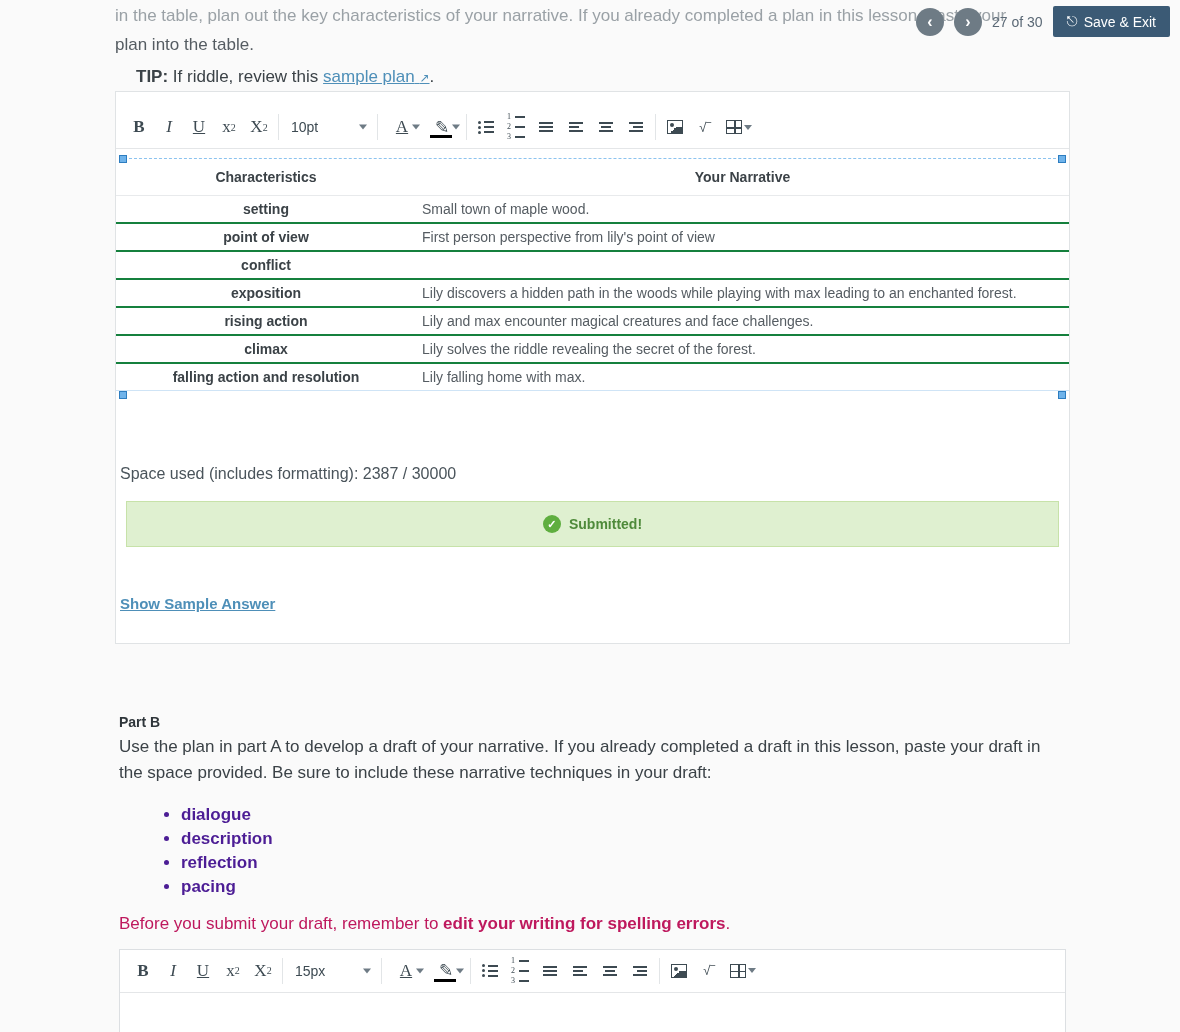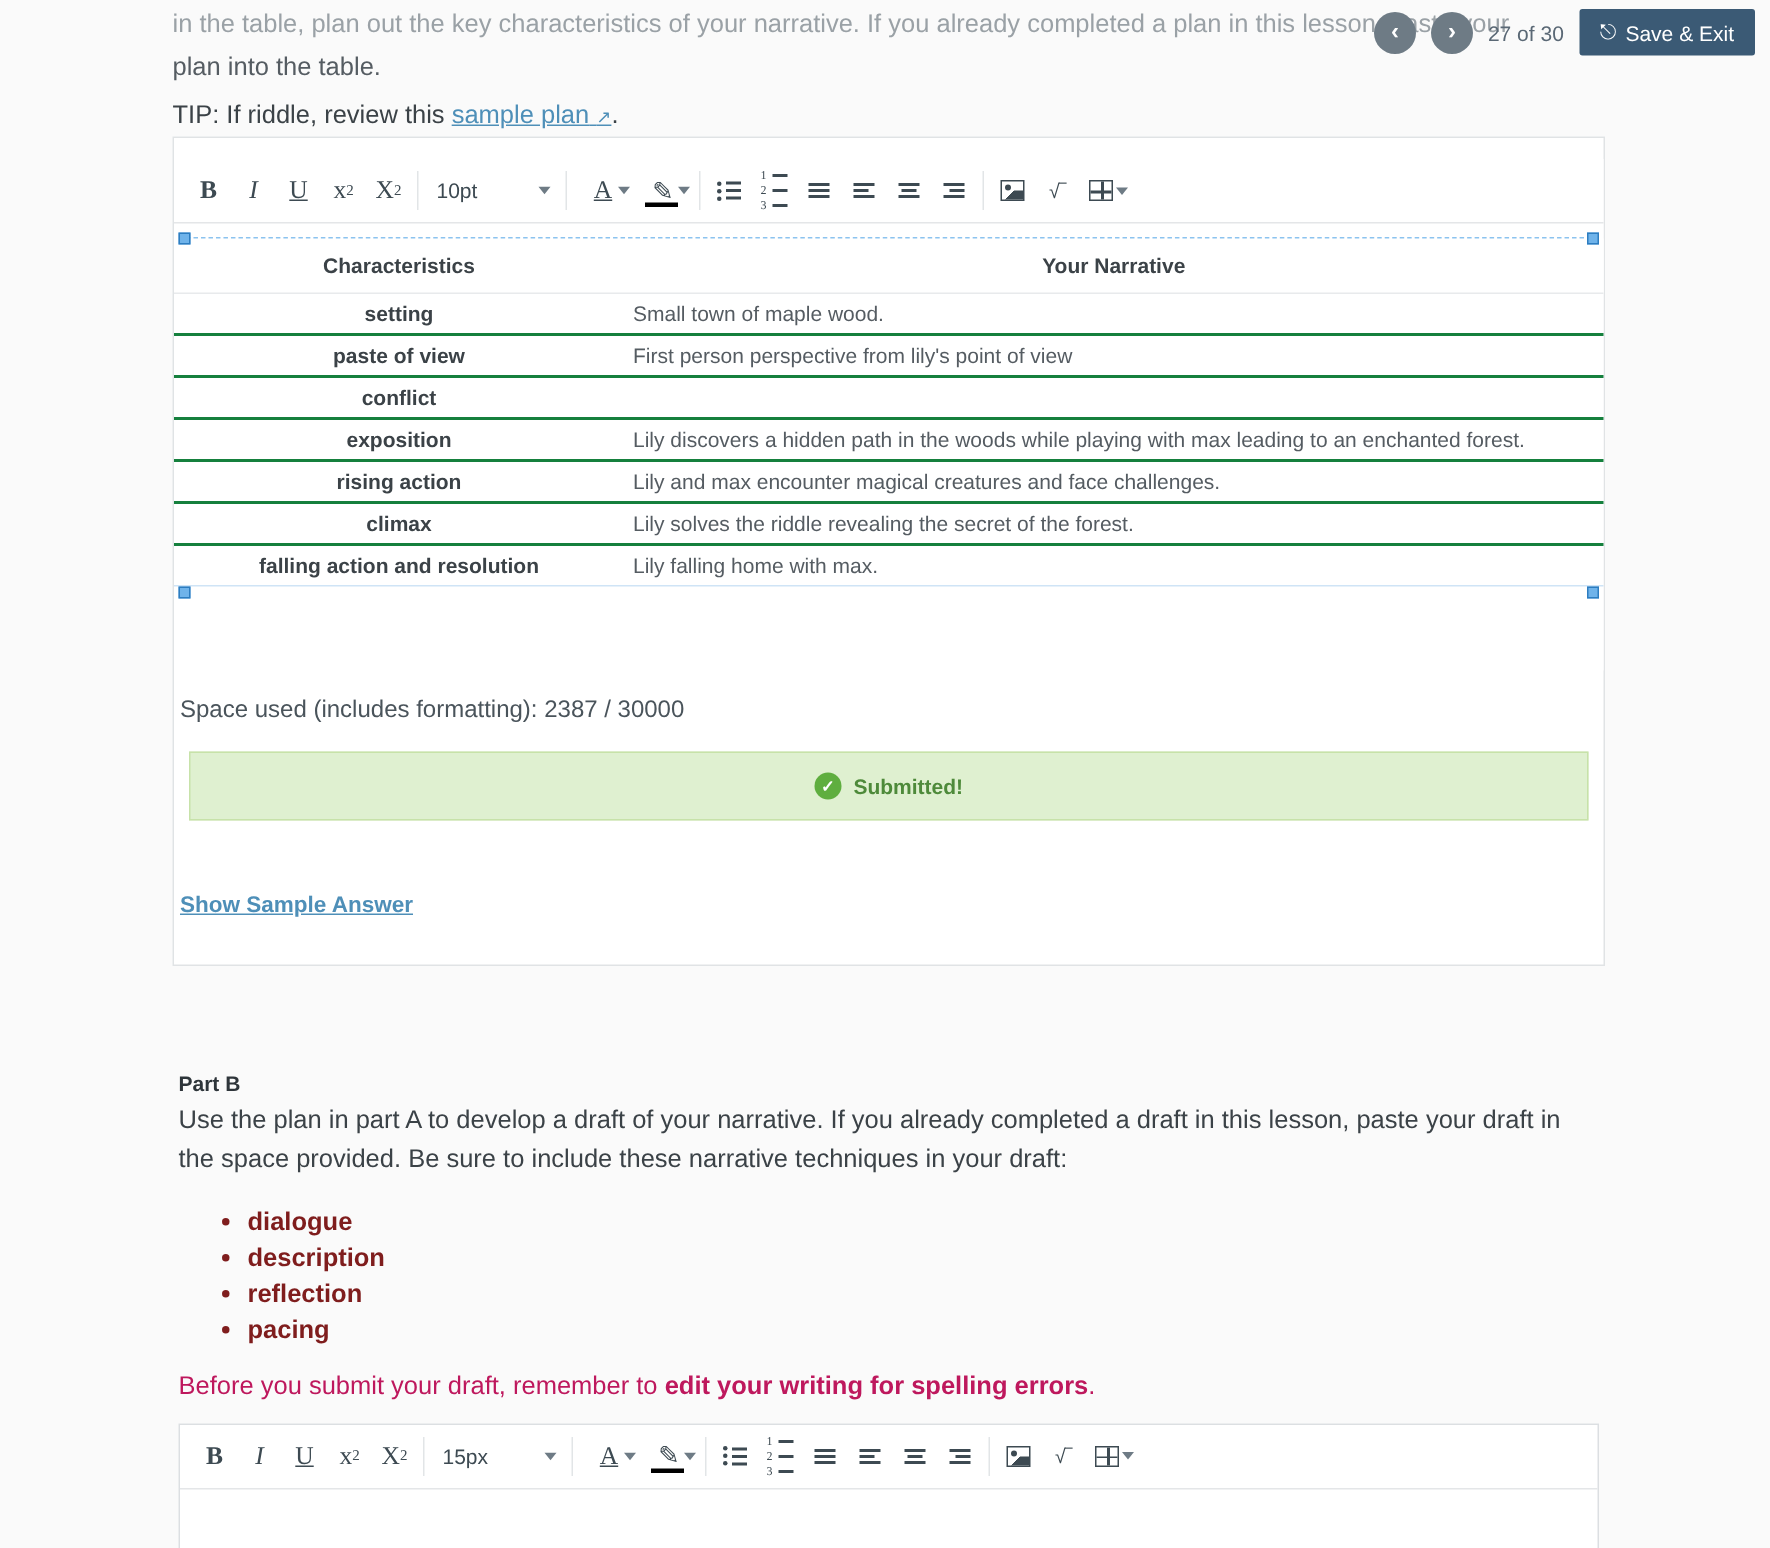--- a/index.html
+++ b/index.html
@@ -19,21 +19,21 @@
   .save-exit {
     background:#3b5a75; color:#fff; padding:7px 14px; font-size:14px;
     display:flex; align-items:center; gap:6px; cursor:pointer; border-radius:2px;
   }
 
   .content { padding: 0 110px 0 115px; }
 
   .intro-text { color:#555c62; font-size:17px; line-height:1.45; margin-top:4px;}
   .intro-cut { color:#9aa1a6; }
   .tip-line { margin-top:10px; font-size:17px; color:#3b4247;}
-  .tip-line b { font-weight:normal; }
+  .tip-line b { font-weight:bold;margin-left:21px; }
   .sample-link { color:#4e8fb8; text-decoration:underline; cursor:pointer; }
   .ext-icon { font-size:12px; color:#4e8fb8; }
 
   
   .editor-card {
     border:1px solid #dcdfe2; background:#fff; margin-top:14px;
   }
   .toolbar {
     display:flex; align-items:center; padding:4px 8px; border-bottom:1px solid #e4e6e8;
     gap:0; flex-wrap:wrap; font-family: Georgia, 'Times New Roman', serif;
@@ -128,21 +128,21 @@
     text-decoration:underline;font-size:15px;cursor:pointer;
   }
 
   .card-outer{border:1px solid #e0e3e5;background:#fff;padding:0 0 30px 0;margin-top:4px}
 
   
   .partb { margin-top:70px; padding:0 4px;}
   .partb h3{font-size:14px;font-weight:bold;color:#2e353a;margin-bottom:4px}
   .partb p{font-size:17px;color:#3b4247;line-height:1.5}
   .partb ul{margin:20px 0 14px 46px}
-  .partb ul li{font-weight:bold;font-size:17px;color:#7f1d1d;margin:4px 0}
+  .partb ul li{font-weight:bold;font-size:17px;color:#4c1d95;margin:4px 16px}
   .partb .before{font-size:17px;color:#be185d}
 </style>
 </head>
 <body>
 
 <div class="topbar">
   <div class="nav-circle">
       <span>‹</span>
     </div>
   <div class="nav-circle">
@@ -272,21 +272,21 @@
               <th>Characteristics</th>
               <th>Your Narrative</th>
             </tr>
           </thead>
           <tbody id="plan-tbody">
               <tr>
                 <td>setting</td>
                 <td>Small town of maple wood.</td>
               </tr>
               <tr>
-                <td>paste of view</td>
+                <td>point of view</td>
                 <td>First person perspective from lily's point of view</td>
               </tr>
               <tr>
                 <td>conflict</td>
                 <td></td>
               </tr>
               <tr>
                 <td>exposition</td>
                 <td>Lily discovers a hidden path in the woods while playing with max leading to an enchanted forest.</td>
               </tr>

